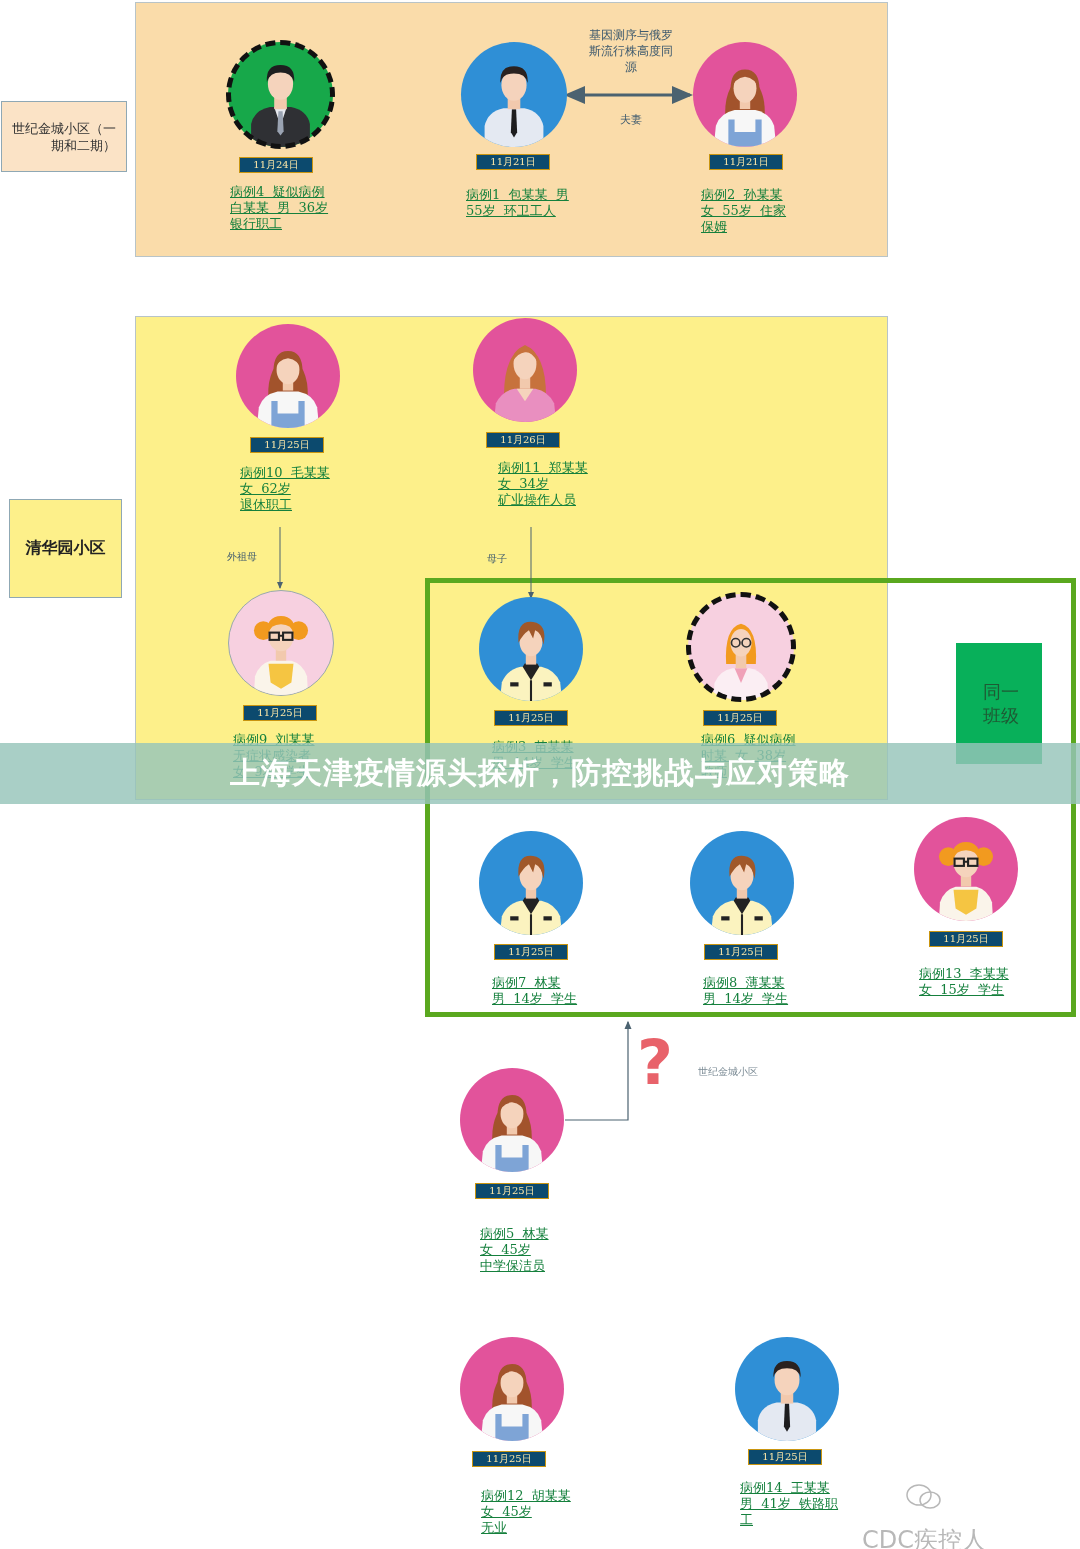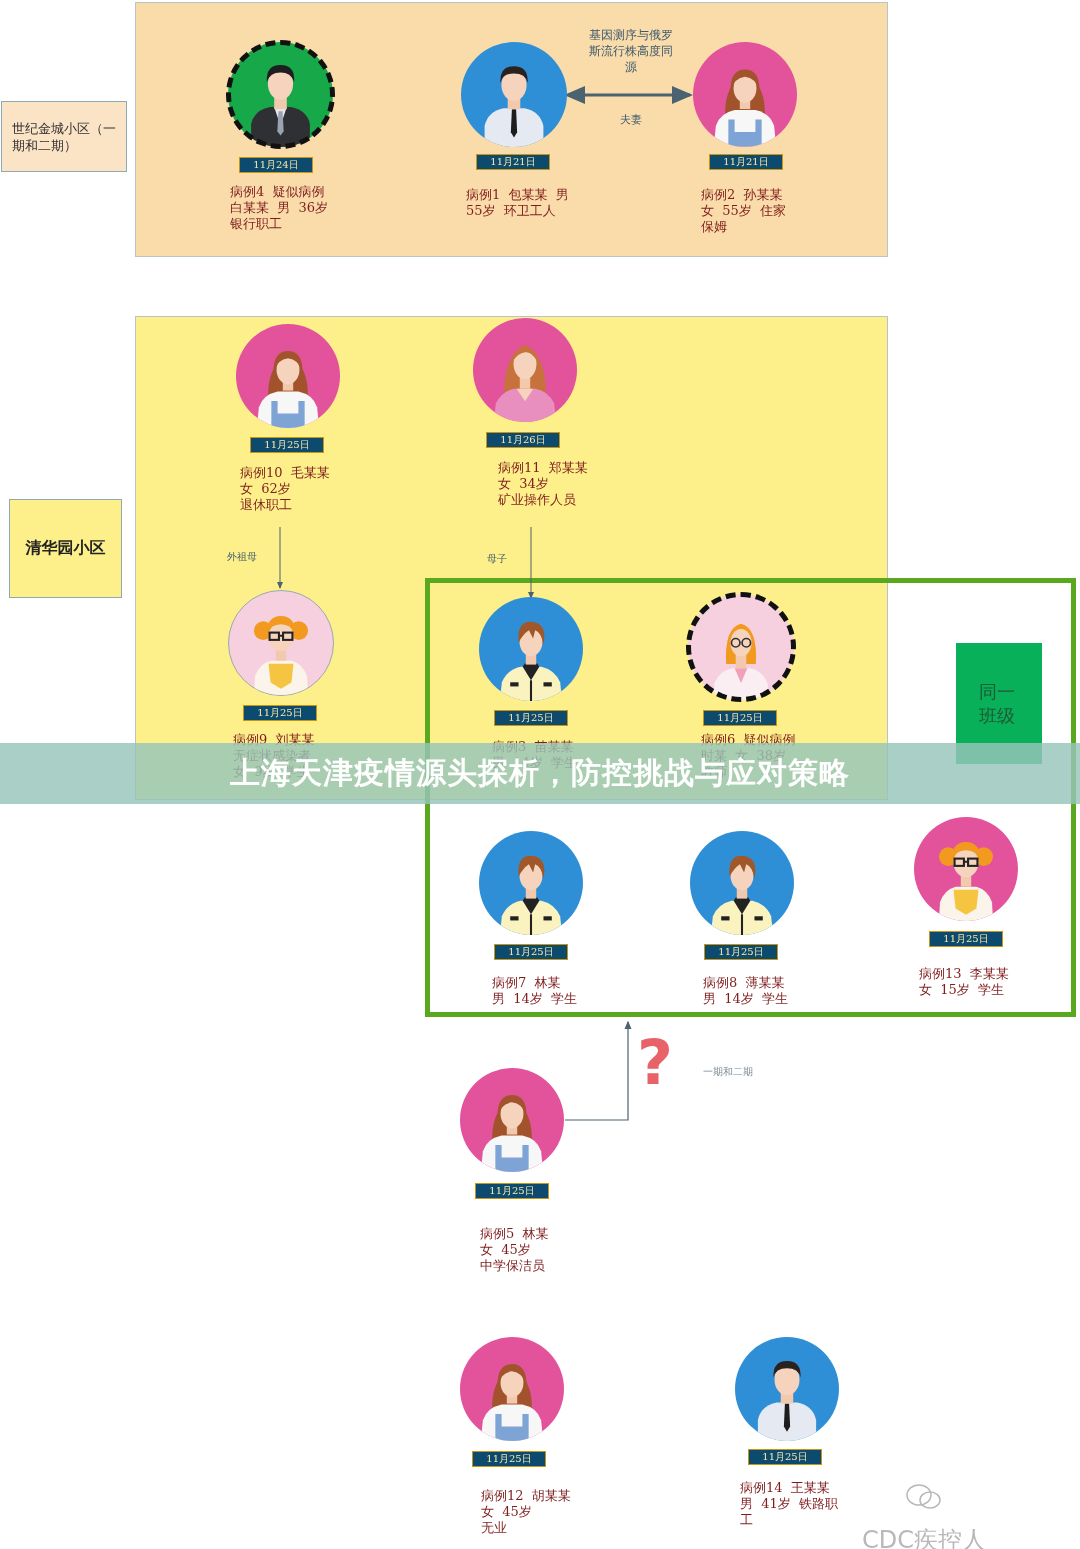--- a/index.html
+++ b/index.html
@@ -2,32 +2,32 @@
 <html><head>
 <meta charset="utf-8">
 <style>
   html, body { margin:0; padding:0; }
   body { width:1080px; height:1549px; position:relative; background:#ffffff; overflow:hidden;
          font-family:"DejaVu Serif", serif; color:#3e5a6e; }
   .abs { position:absolute; }
   .zone { position:absolute; box-sizing:border-box; }
   .zone-orange { left:135px; top:2px; width:753px; height:255px; background:#fadcaa; border:1px solid #b8c4c8; }
   .zone-yellow { left:135px; top:316px; width:753px; height:484px; background:#fdf08a; border:1px solid #b8c4c8; }
-  .label-box { position:absolute; box-sizing:border-box; display:flex; align-items:center; justify-content:center; text-align:left; }
+  .label-box { position:absolute; box-sizing:border-box; display:flex; align-items:center; justify-content:center; text-align:right; }
   .lb-1 { left:1px; top:101px; width:126px; height:71px; background:#fbe3c6; border:1px solid #8fa8b4; font-size:13px; line-height:17px; color:#333; padding:4px 10px; }
   .lb-2 { left:9px; top:499px; width:113px; height:99px; background:#fdf08a; border:1px solid #8fa8b4; font-size:16px; color:#222; font-weight:bold; }
   .class-box { left:425px; top:578px; width:651px; height:439px; border:5px solid #5aa81f; box-sizing:border-box; }
   .class-label { left:956px; top:643px; width:86px; height:121px; background:#08b05a; font-size:18px; line-height:24px; color:#1e5a34; }
   .avatar { position:absolute; border-radius:50%; overflow:hidden; }
   .avatar svg { width:100%; height:100%; display:block; }
   .dashed::after { content:""; position:absolute; inset:-2px; border-radius:50%; border:5px dashed #111; }
   .avatar-wrap { position:absolute; }
   .date { position:absolute; width:74px; height:16px; background:#0c4a6e; border:1px solid #c99510; box-sizing:border-box;
           color:#fde8a8; font-size:10px; line-height:14px; text-align:center; }
-  .info { position:absolute; font-size:13px; line-height:16px; color:#7f1d1d; white-space:pre; }
+  .info { position:absolute; font-size:13px; line-height:16px; color:#15803d; white-space:pre;text-decoration:underline; }
   .rel { position:absolute; font-size:10px; color:#3e5a6e; }
   .title-band { position:absolute; left:0; top:743px; width:1080px; height:61px; background:rgba(150,196,186,0.82);
                 display:flex; align-items:center; justify-content:center;text-align:center; }
   .title-text { font-family:"DejaVu Sans", sans-serif; font-weight:bold; font-size:30px; color:#ffffff; letter-spacing:1px; }
   .watermark { position:absolute; left:862px; top:1482px; font-family:"DejaVu Sans", sans-serif; font-size:24px; color:#b8b8b8; display:flex; align-items:center; gap:12px;flex-direction:column; }
   .question { position:absolute; left:637px; top:1028px; font-family:"DejaVu Sans", sans-serif; font-weight:bold; font-size:62px; color:#e8626a; line-height:70px; }
 </style>
 </head>
 <body>
 
@@ -52,21 +52,21 @@
   <line x1="570" y1="95" x2="690" y2="95" stroke="#4b6270" stroke-width="3" marker-end="url(#ah)" marker-start="url(#ahs)"></line>
   <line x1="280" y1="527" x2="280" y2="588" stroke="#4b6270" stroke-width="1" marker-end="url(#ah)"></line>
   <line x1="531" y1="527" x2="531" y2="598" stroke="#4b6270" stroke-width="1" marker-end="url(#ah)"></line>
   <polyline points="565,1120 628,1120 628,1022" fill="none" stroke="#4b6270" stroke-width="1.2" marker-end="url(#ah)"></polyline>
 </svg>
 
 <div class="rel" style="left:585px;top:27px;width:92px;text-align:center;font-size:12px;line-height:16px">基因测序与俄罗斯流行株高度同源</div>
 <div class="rel" style="left:620px;top:112px;font-size:11px">夫妻</div>
 <div class="rel" style="left:227px;top:550px">外祖母</div>
 <div class="rel" style="left:487px;top:552px">母子</div>
-<div class="rel" style="left:695px;top:1065px;width:66px;text-align:center;line-height:14px;color:#7a8a94">一期和二期</div>
+<div class="rel" style="left:695px;top:1065px;width:66px;text-align:center;line-height:14px;color:#7a8a94">世纪金城小区</div>
 <div class="question">?</div>
 
 <svg width="0" height="0" style="position:absolute">
   <defs>
     <g id="man-suit">
       <path d="M22,100 L22,78 Q25,65 40,62 L60,62 Q75,65 78,78 L78,100 Z" fill="#2f3034"></path>
       <path d="M44,62 L50,80 L56,62 Z" fill="#e6e8ee"></path>
       <path d="M48,66 L52,66 L53,85 L50,89 L47,85 Z" fill="#9aa3b2"></path>
       <rect x="44" y="50" width="12" height="14" fill="#f2c9ad"></rect>
       <ellipse cx="50" cy="40" rx="12" ry="15" fill="#f5d3bc"></ellipse>

